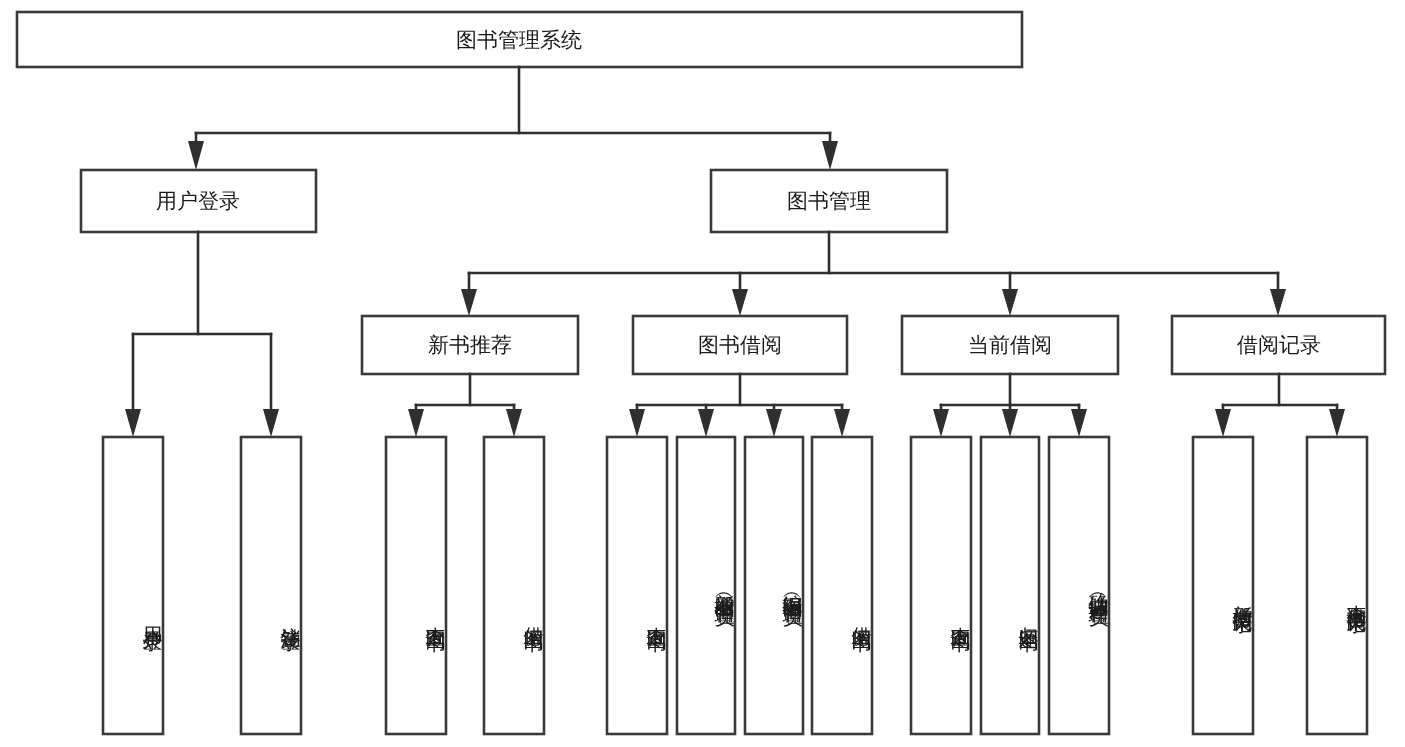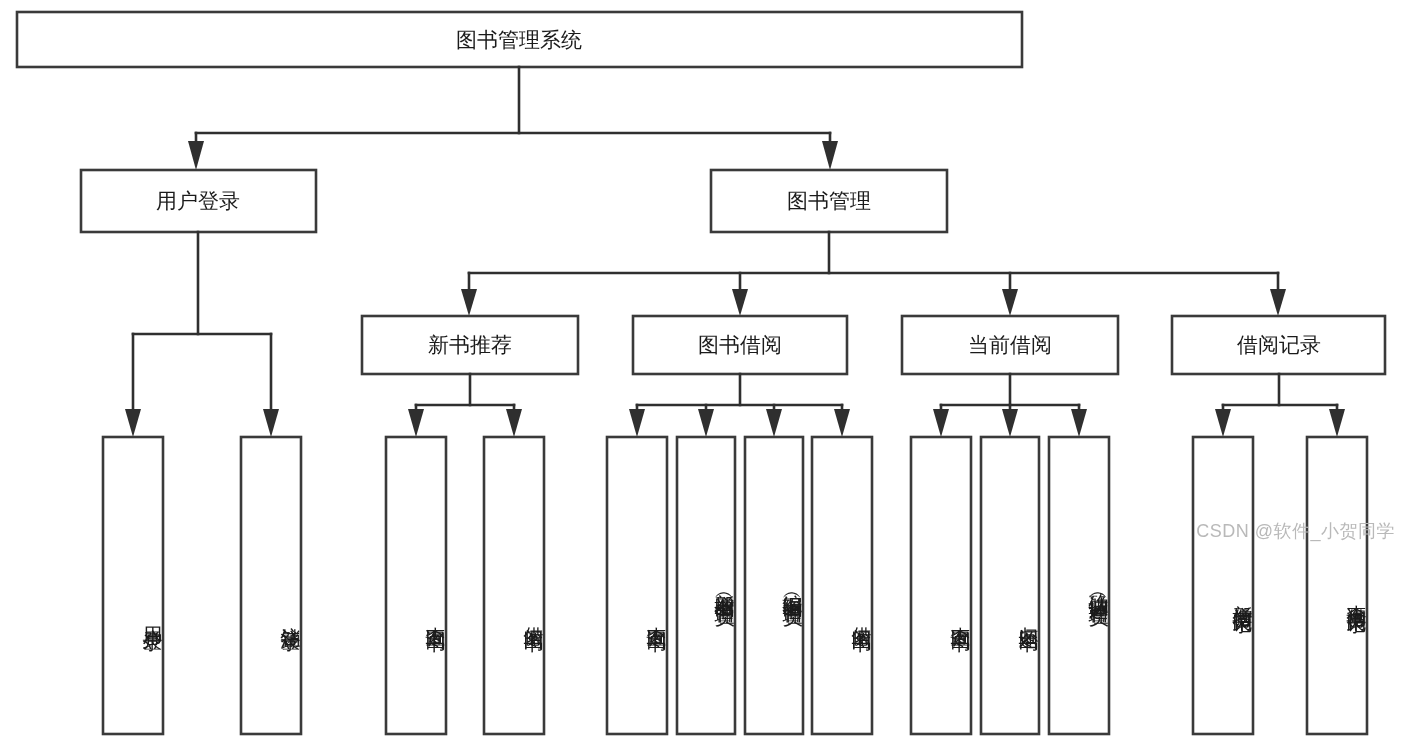--- a/index.html
+++ b/index.html
@@ -205,15 +205,14 @@
   <div class="leaf-label" style="left:745px; top:443px; width:58px; height:288px;">编辑图书（管理员）</div>
   <div class="leaf-label" style="left:812px; top:500px; width:60px; height:230px;">借阅图书</div>
 
   <div class="leaf-label" style="left:911px; top:500px; width:60px; height:230px;">查询图书</div>
   <div class="leaf-label" style="left:981px; top:500px; width:58px; height:230px;">归还图书</div>
   <div class="leaf-label" style="left:1049px; top:443px; width:60px; height:288px;">确认归还（管理员）</div>
 
   <div class="leaf-label" style="left:1193px; top:460px; width:60px; height:270px;">新增借阅记录</div>
   <div class="leaf-label" style="left:1307px; top:460px; width:60px; height:270px;">查询借阅记录</div>
 
-  <div class="watermark">CSDN @软件_小贺同学</div>
 
 </div>
 
 </body></html>

